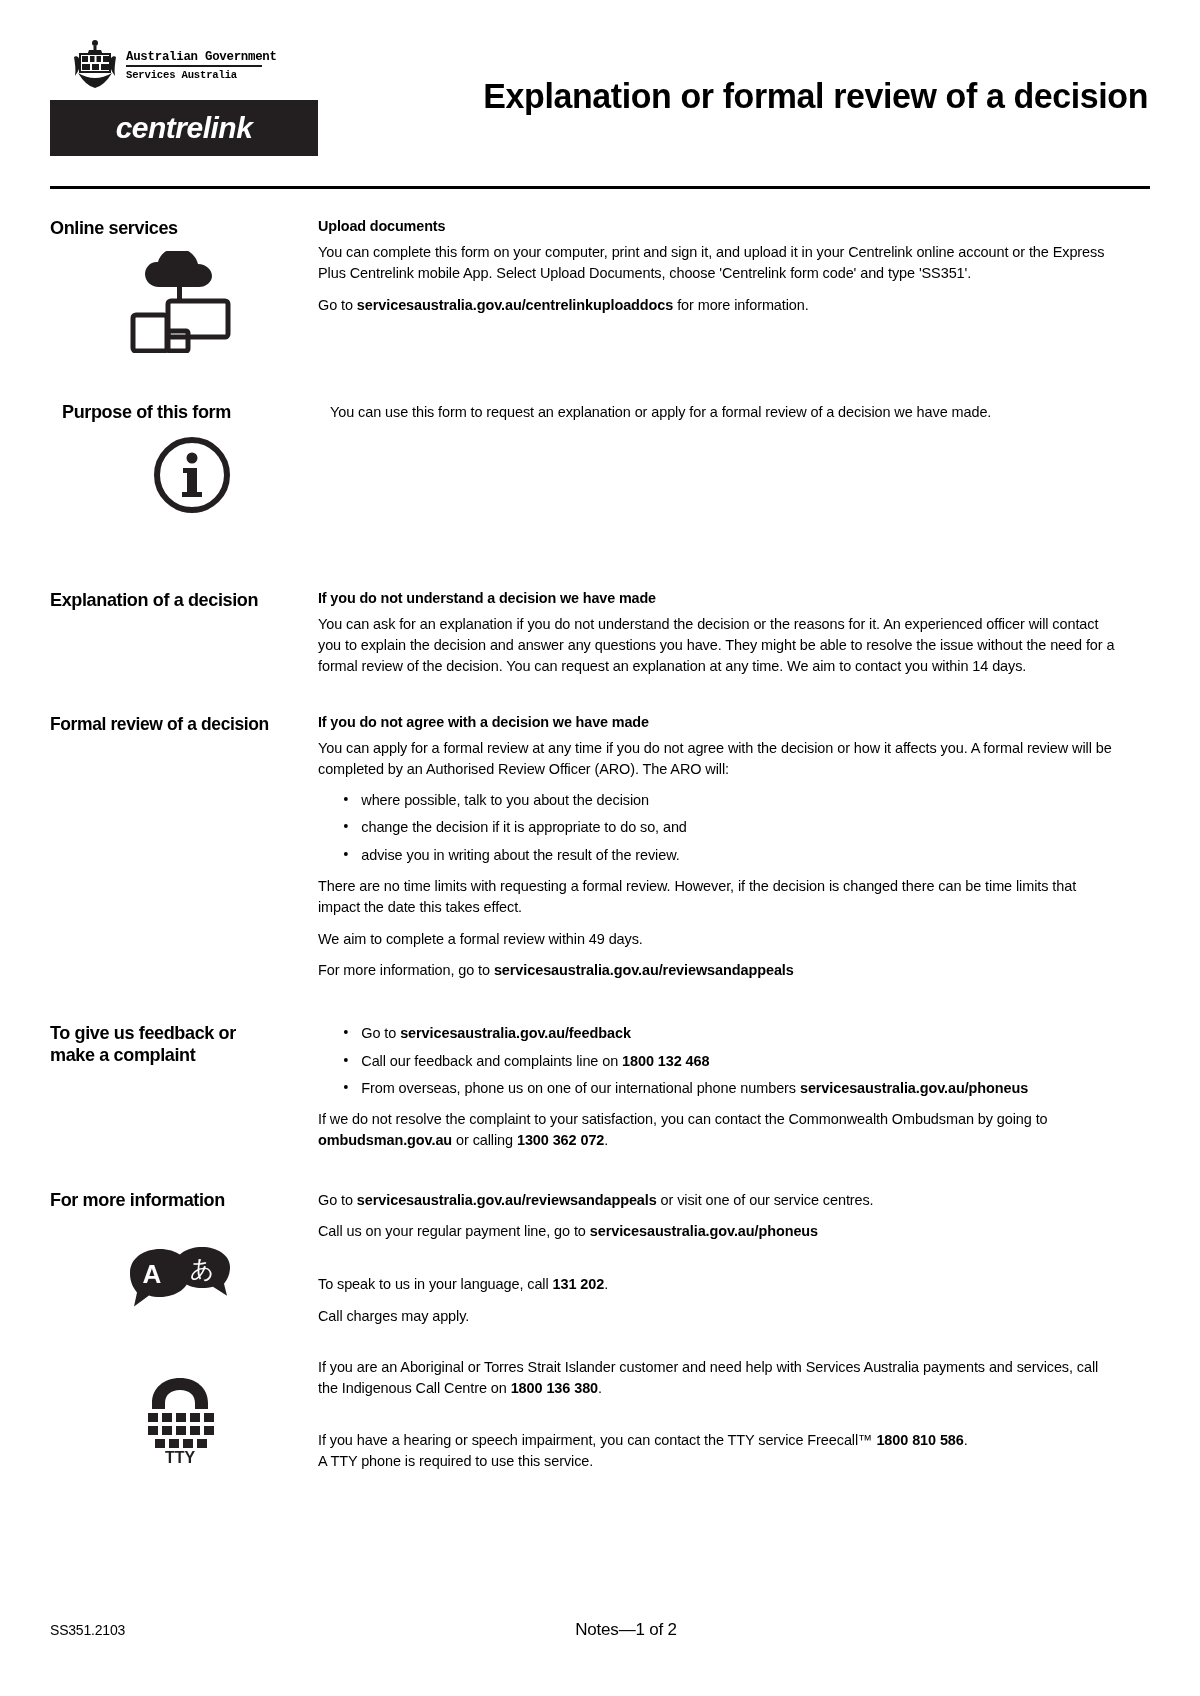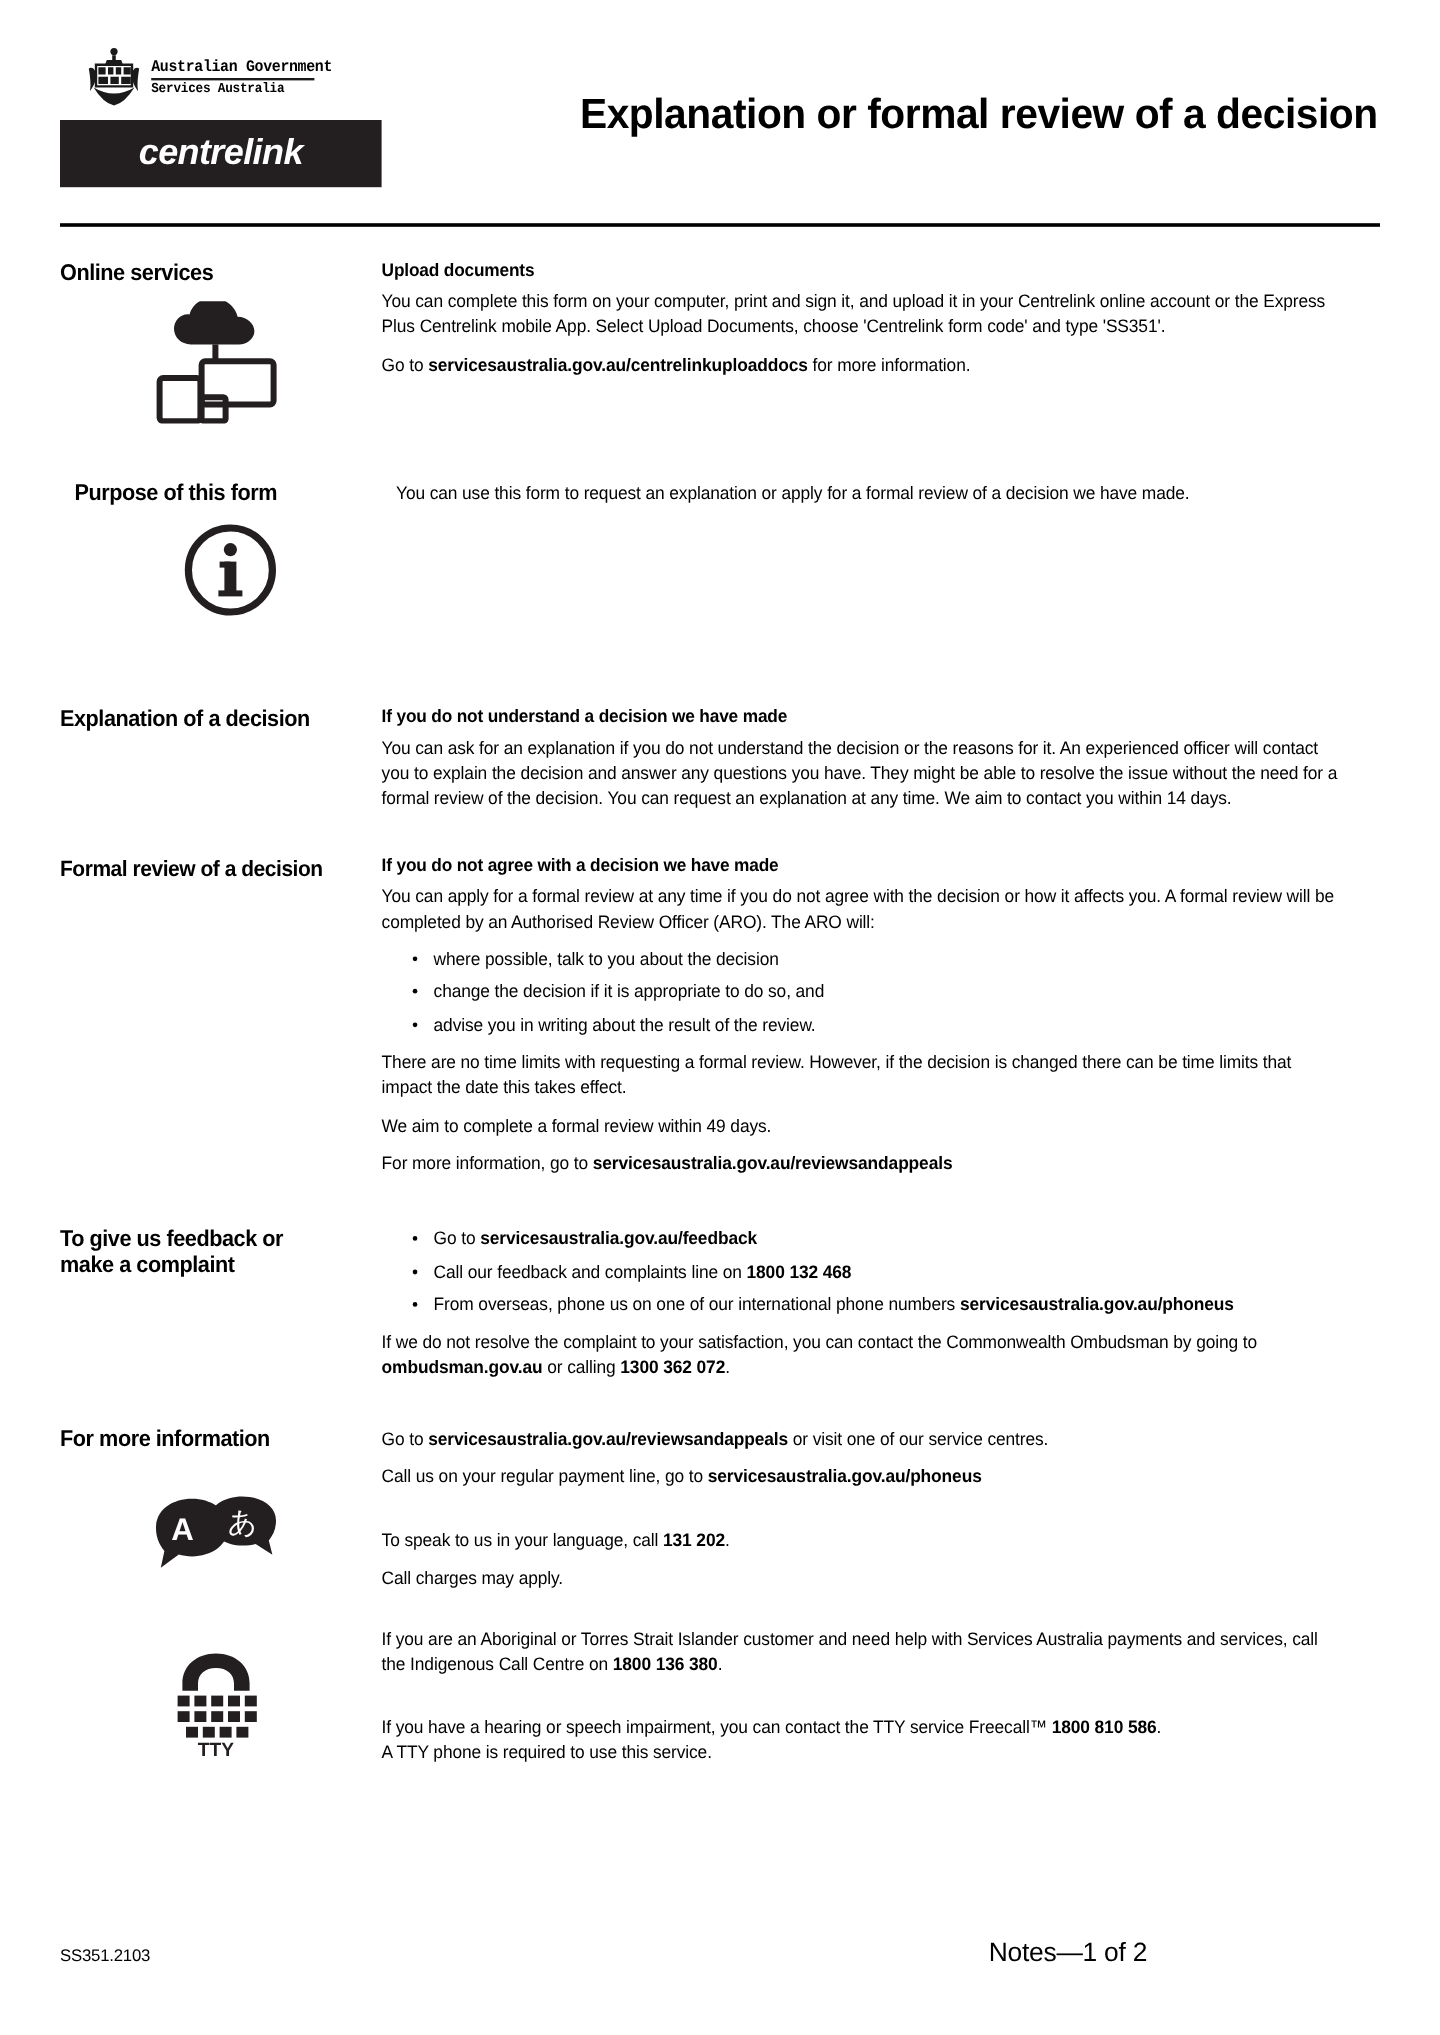--- a/index.html
+++ b/index.html
@@ -188,34 +188,34 @@
   .icon-wrap {
     display: flex;
     justify-content: center;
     padding-top: 12px;
   }
 
   
   .footer {
     position: absolute;
     left: 50px;
-    right: 44px;
+    right: 66px;
     bottom: 56px;
     display: flex;
     align-items: baseline;
   }
   .footer-code {
     font-size: 14px;
     letter-spacing: -0.2px;
     flex: 0 0 268px;
   }
   .footer-center {
     flex: 1;
-    text-align: right;
-    font-size: 22px;
+    text-align: center;
+    font-size: 17px;
     letter-spacing: -0.2px;
     padding-right: 200px;
   }
 </style>
 </head>
 <body>
 
 <div class="page">
 
   <div class="header">

